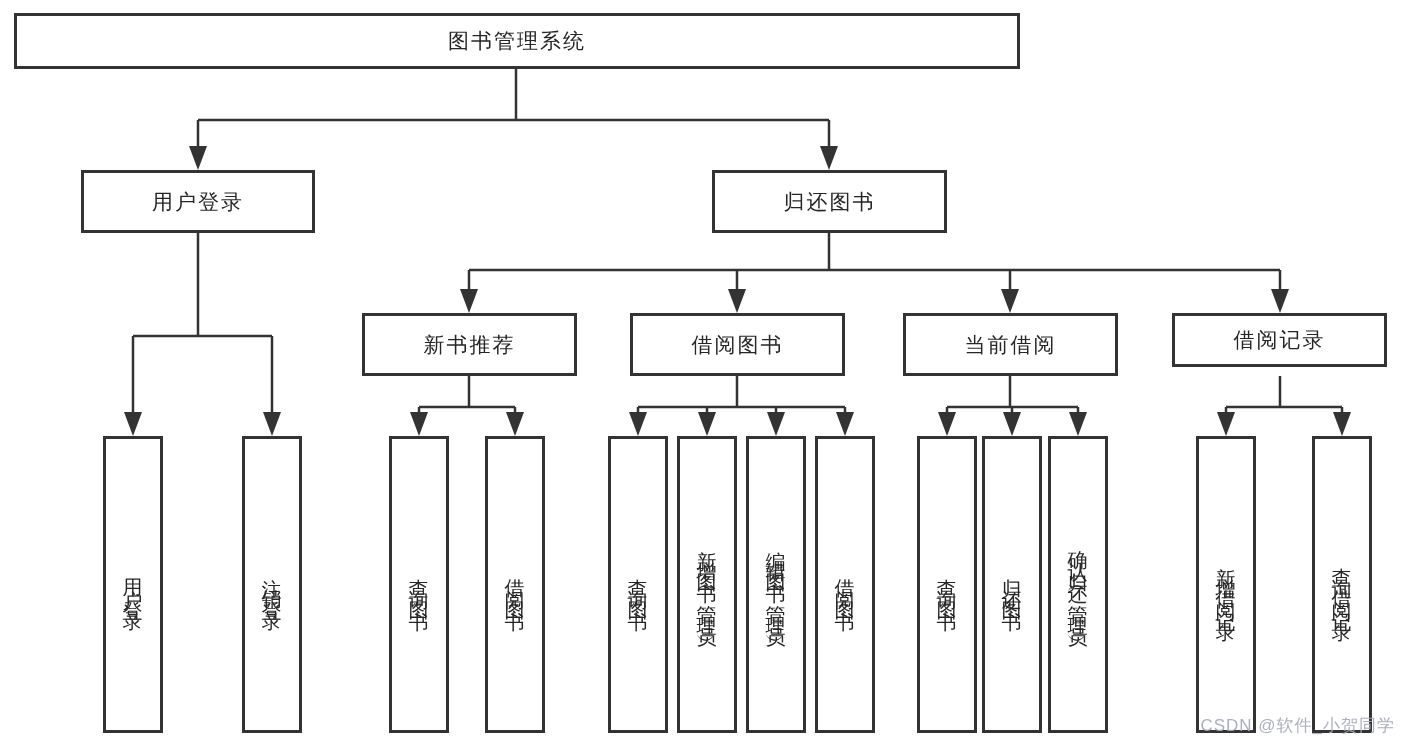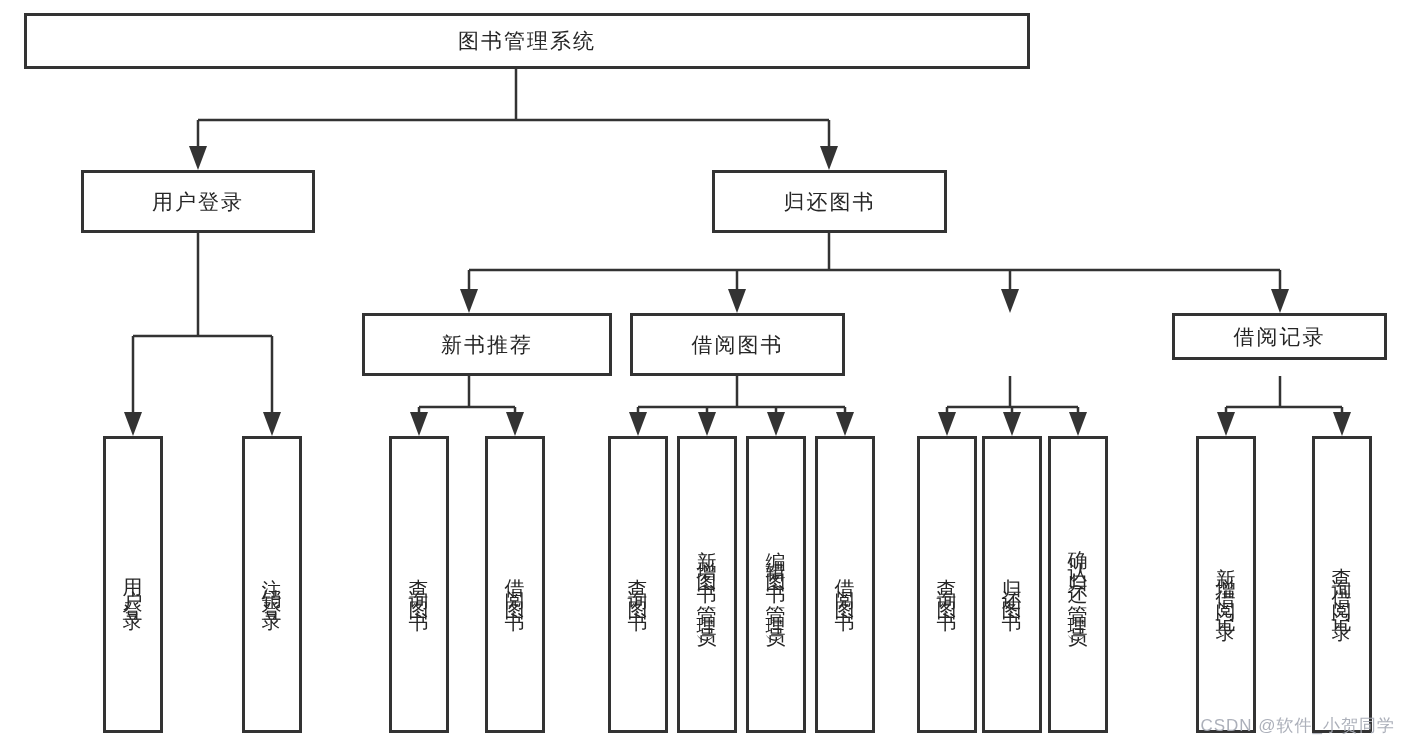--- a/index.html
+++ b/index.html
@@ -120,28 +120,29 @@
       <polygon points="767,412 785,412 776,436"></polygon>
       <polygon points="836,412 854,412 845,436"></polygon>
       <polygon points="938,412 956,412 947,436"></polygon>
       <polygon points="1003,412 1021,412 1012,436"></polygon>
       <polygon points="1069,412 1087,412 1078,436"></polygon>
       <polygon points="1217,412 1235,412 1226,436"></polygon>
       <polygon points="1333,412 1351,412 1342,436"></polygon>
     </g>
   </svg>
 
-  <div class="box hbox" style="left:24px; top:13px; width:1006px; height:56px;">图书管理系统</div>
+  <div class="box hbox" style="left:14px; top:13px; width:1006px; height:56px;">图书管理系统</div>
 
   <div class="box hbox" style="left:81px; top:170px; width:234px; height:63px;">用户登录</div>
   <div class="box hbox" style="left:712px; top:170px; width:235px; height:63px;">归还图书</div>
 
-  <div class="box hbox" style="left:362px; top:313px; width:250px; height:63px;">新书推荐</div>
+  <div class="box hbox" style="left:362px; top:313px; width:215px; height:63px;">新书推荐</div>
   <div class="box hbox" style="left:630px; top:313px; width:215px; height:63px;">借阅图书</div>
-  <div class="box hbox" style="left:1172px; top:313px; width:215px; height:47px;">借阅记录</div>
+  <div class="box hbox" style="left:903px; top:313px; width:215px; height:63px;">当前借阅</div>
+  <div class="box hbox" style="left:1172px; top:313px; width:215px; height:54px;">借阅记录</div>
 
   <div class="box leaf" style="left:103px; top:436px; width:60px; height:297px;">
     <span class="vtext">用户登录</span>
   </div>
   <div class="box leaf" style="left:242px; top:436px; width:60px; height:297px;">
     <span class="vtext">注销登录</span>
   </div>
 
   <div class="box leaf" style="left:389px; top:436px; width:60px; height:297px;">
     <span class="vtext">查询图书</span>

